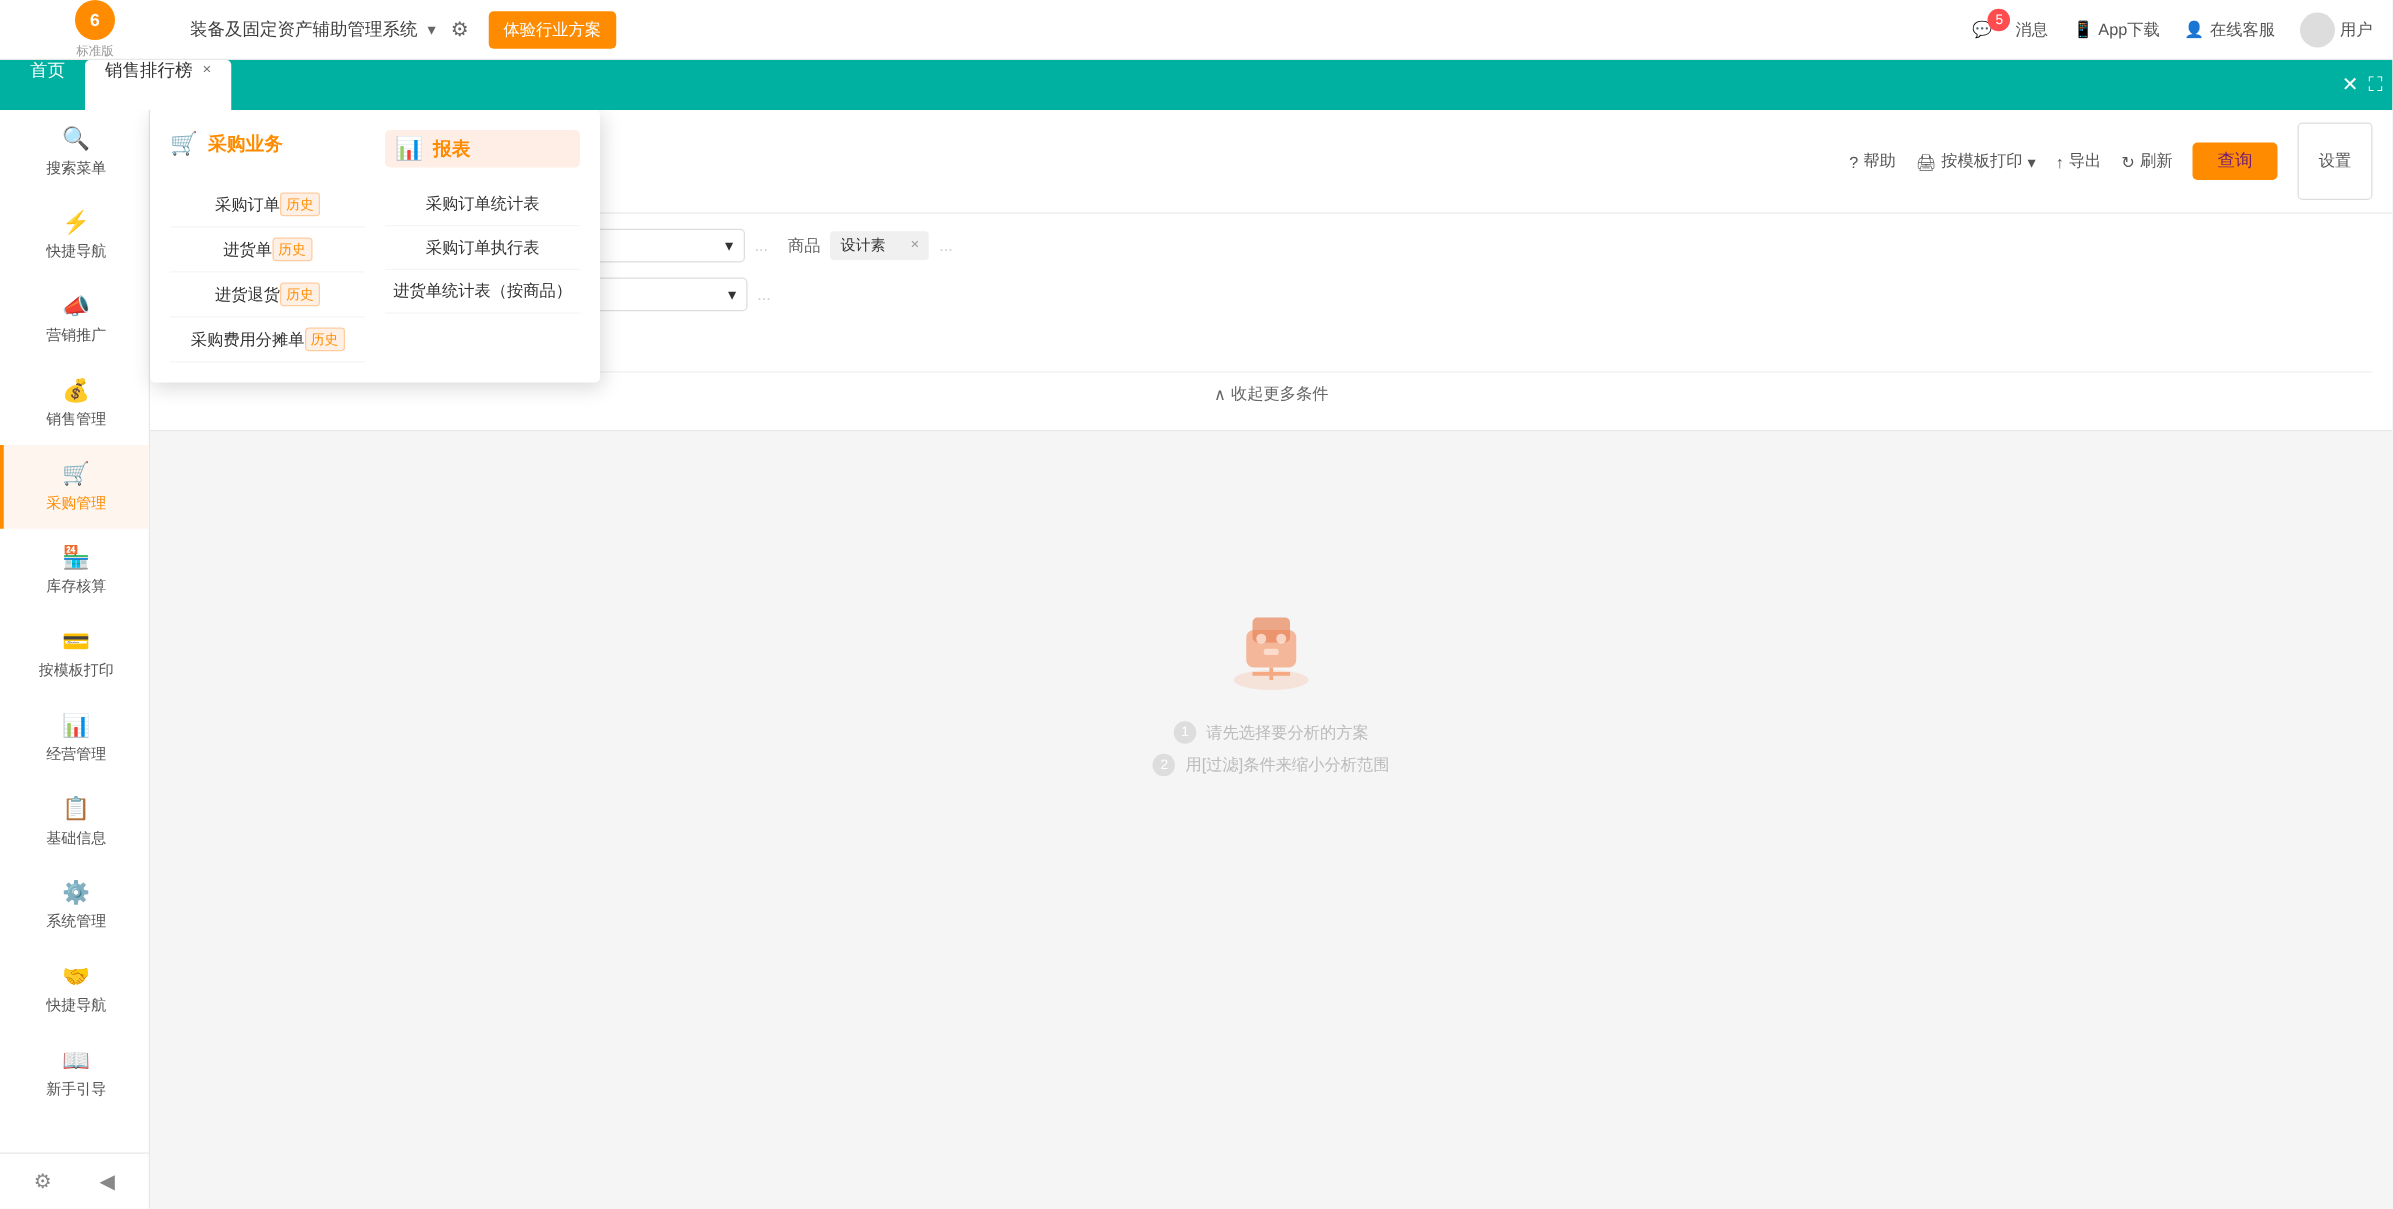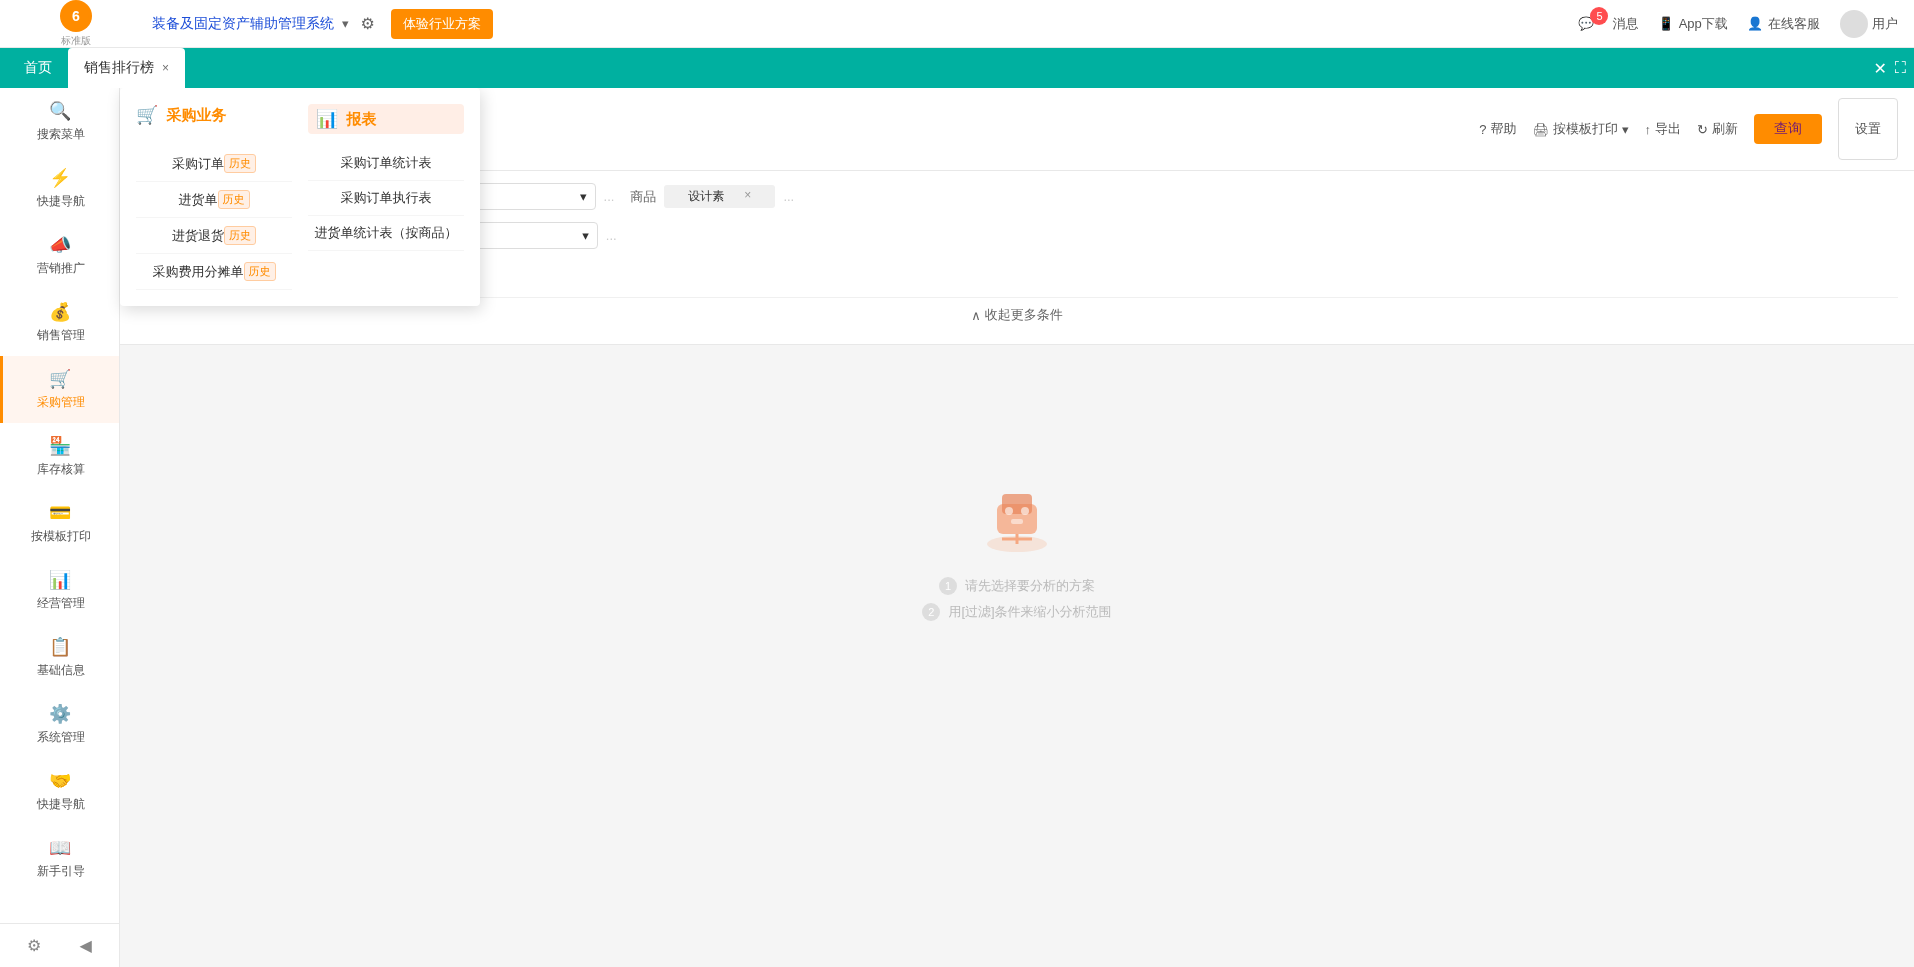--- a/index.html
+++ b/index.html
@@ -41,21 +41,21 @@
       margin-top: 2px;
     }
     .system-title-area {
       display: flex;
       align-items: center;
       flex: 1;
       margin-left: 16px;
     }
     .system-title {
       font-size: 14px;
-      color: #1d4ed8;
+      color: #404040;
     }
     .title-dropdown {
       margin-left: 8px;
       color: #666;
       cursor: pointer;
     }
     .gear-btn {
       margin-left: 12px;
       color: #666;
       cursor: pointer;
@@ -113,21 +113,21 @@
       display: flex;
       align-items: center;
       padding: 0 8px;
       position: relative;
       z-index: 90;
     }
     .nav-tab {
       padding: 0 16px;
       height: 40px;
       display: flex;
-      align-items: center;
+      align-items: flex-start;
       color: #fff;
       cursor: pointer;
       font-size: 14px;
       position: relative;
     }
     .nav-tab.active {
       background: #fff;
       color: #333;
       border-radius: 4px 4px 0 0;
     }
@@ -331,21 +331,21 @@
       border: 1px solid #ddd;
       border-radius: 4px;
       padding: 5px 8px;
       color: #333;
       background: #fff;
       font-size: 13px;
     }
     .filter-tag {
       background: #f0f0f0;
       border-radius: 3px;
-      padding: 3px 24px;
+      padding: 3px 8px;
       display: flex;
       align-items: flex-start;
       gap: 20px;
       font-size: 12px;
       color: #333;
     }
     .filter-tag .remove {
       cursor: pointer;
       color: #999;
     }

